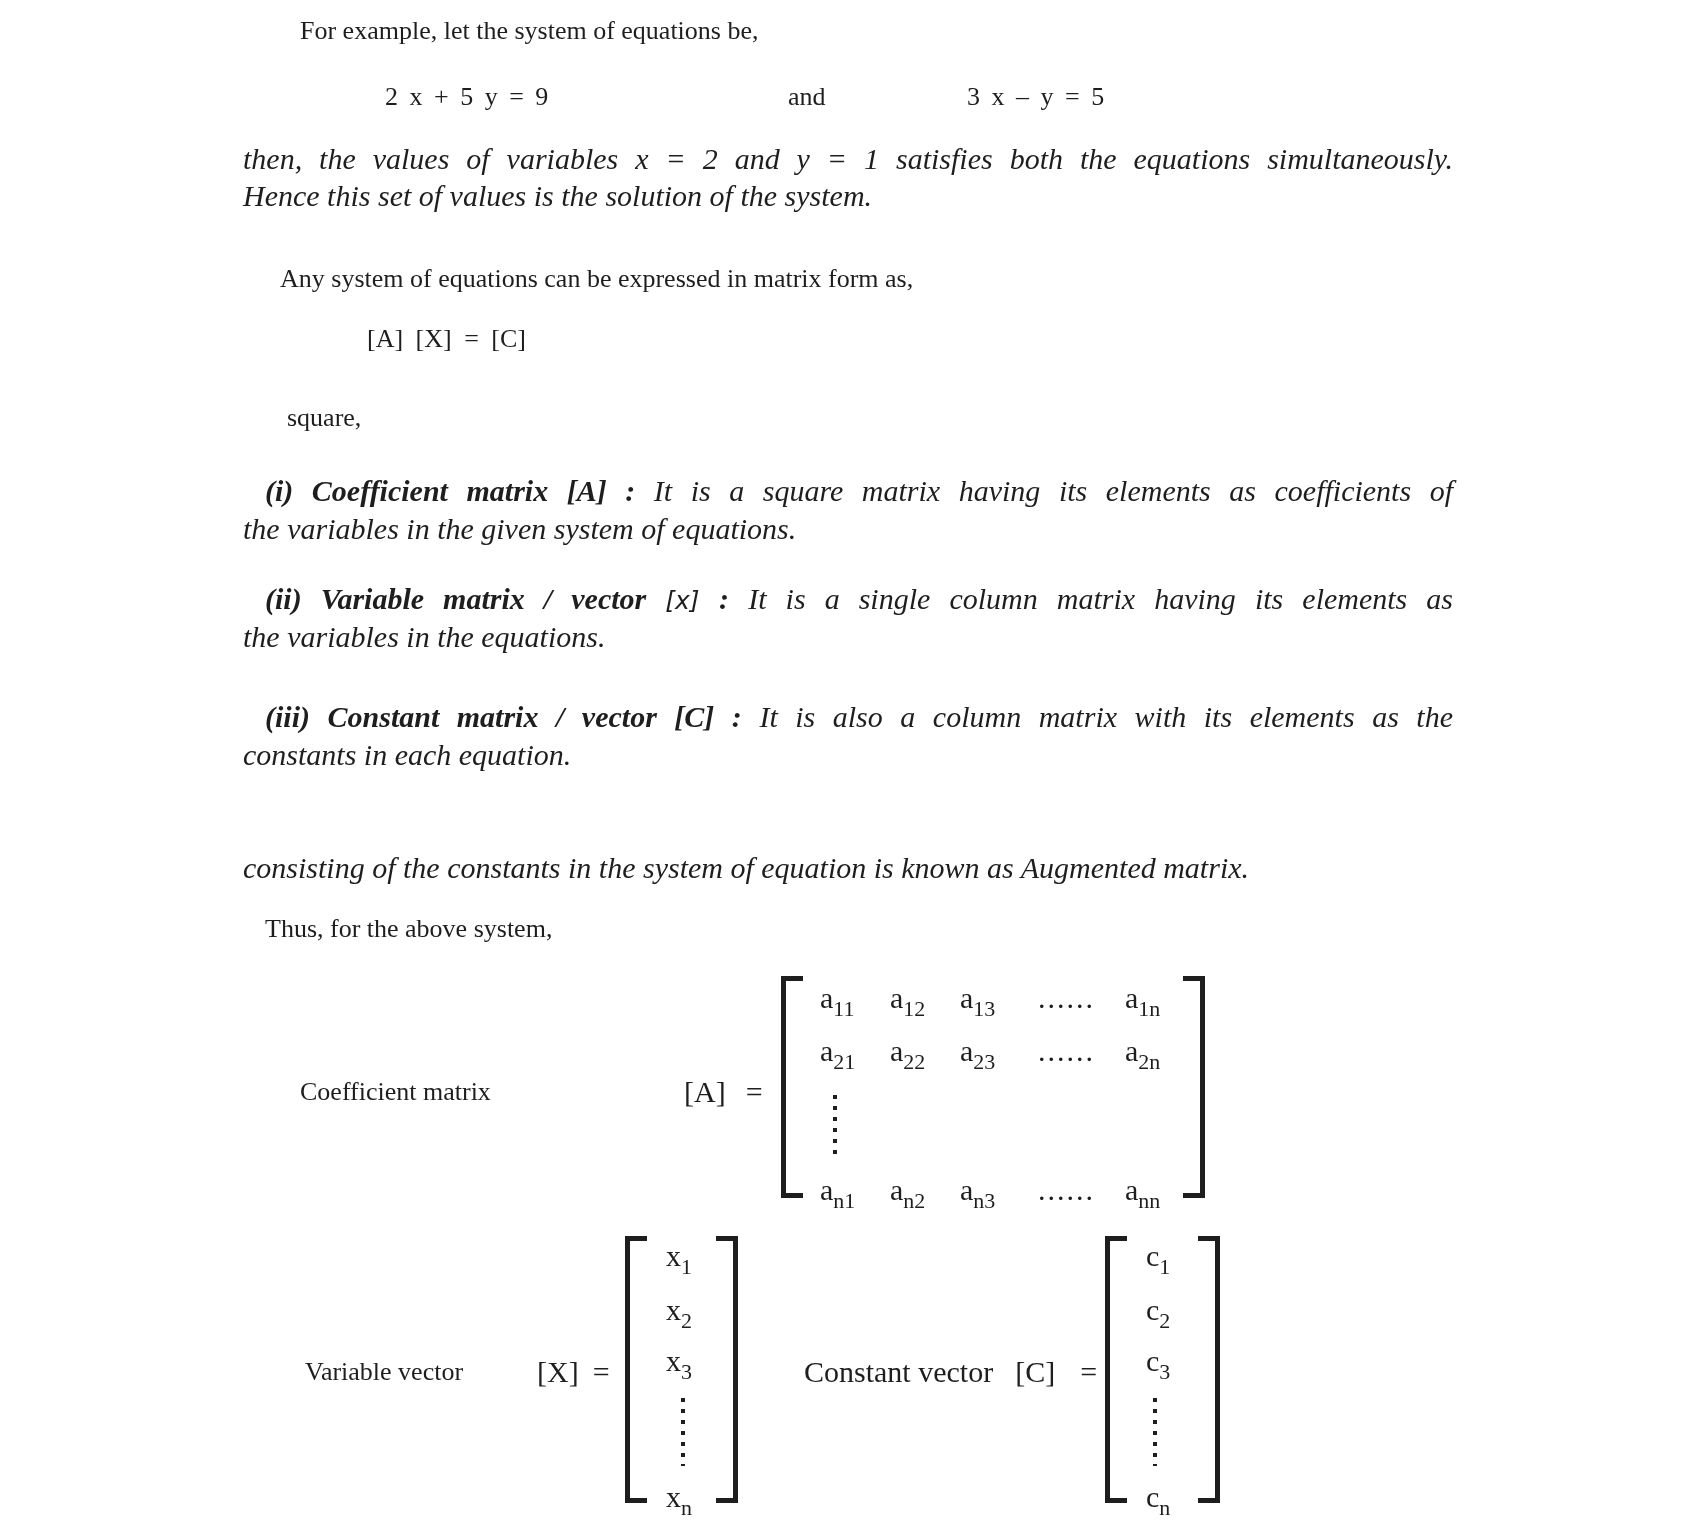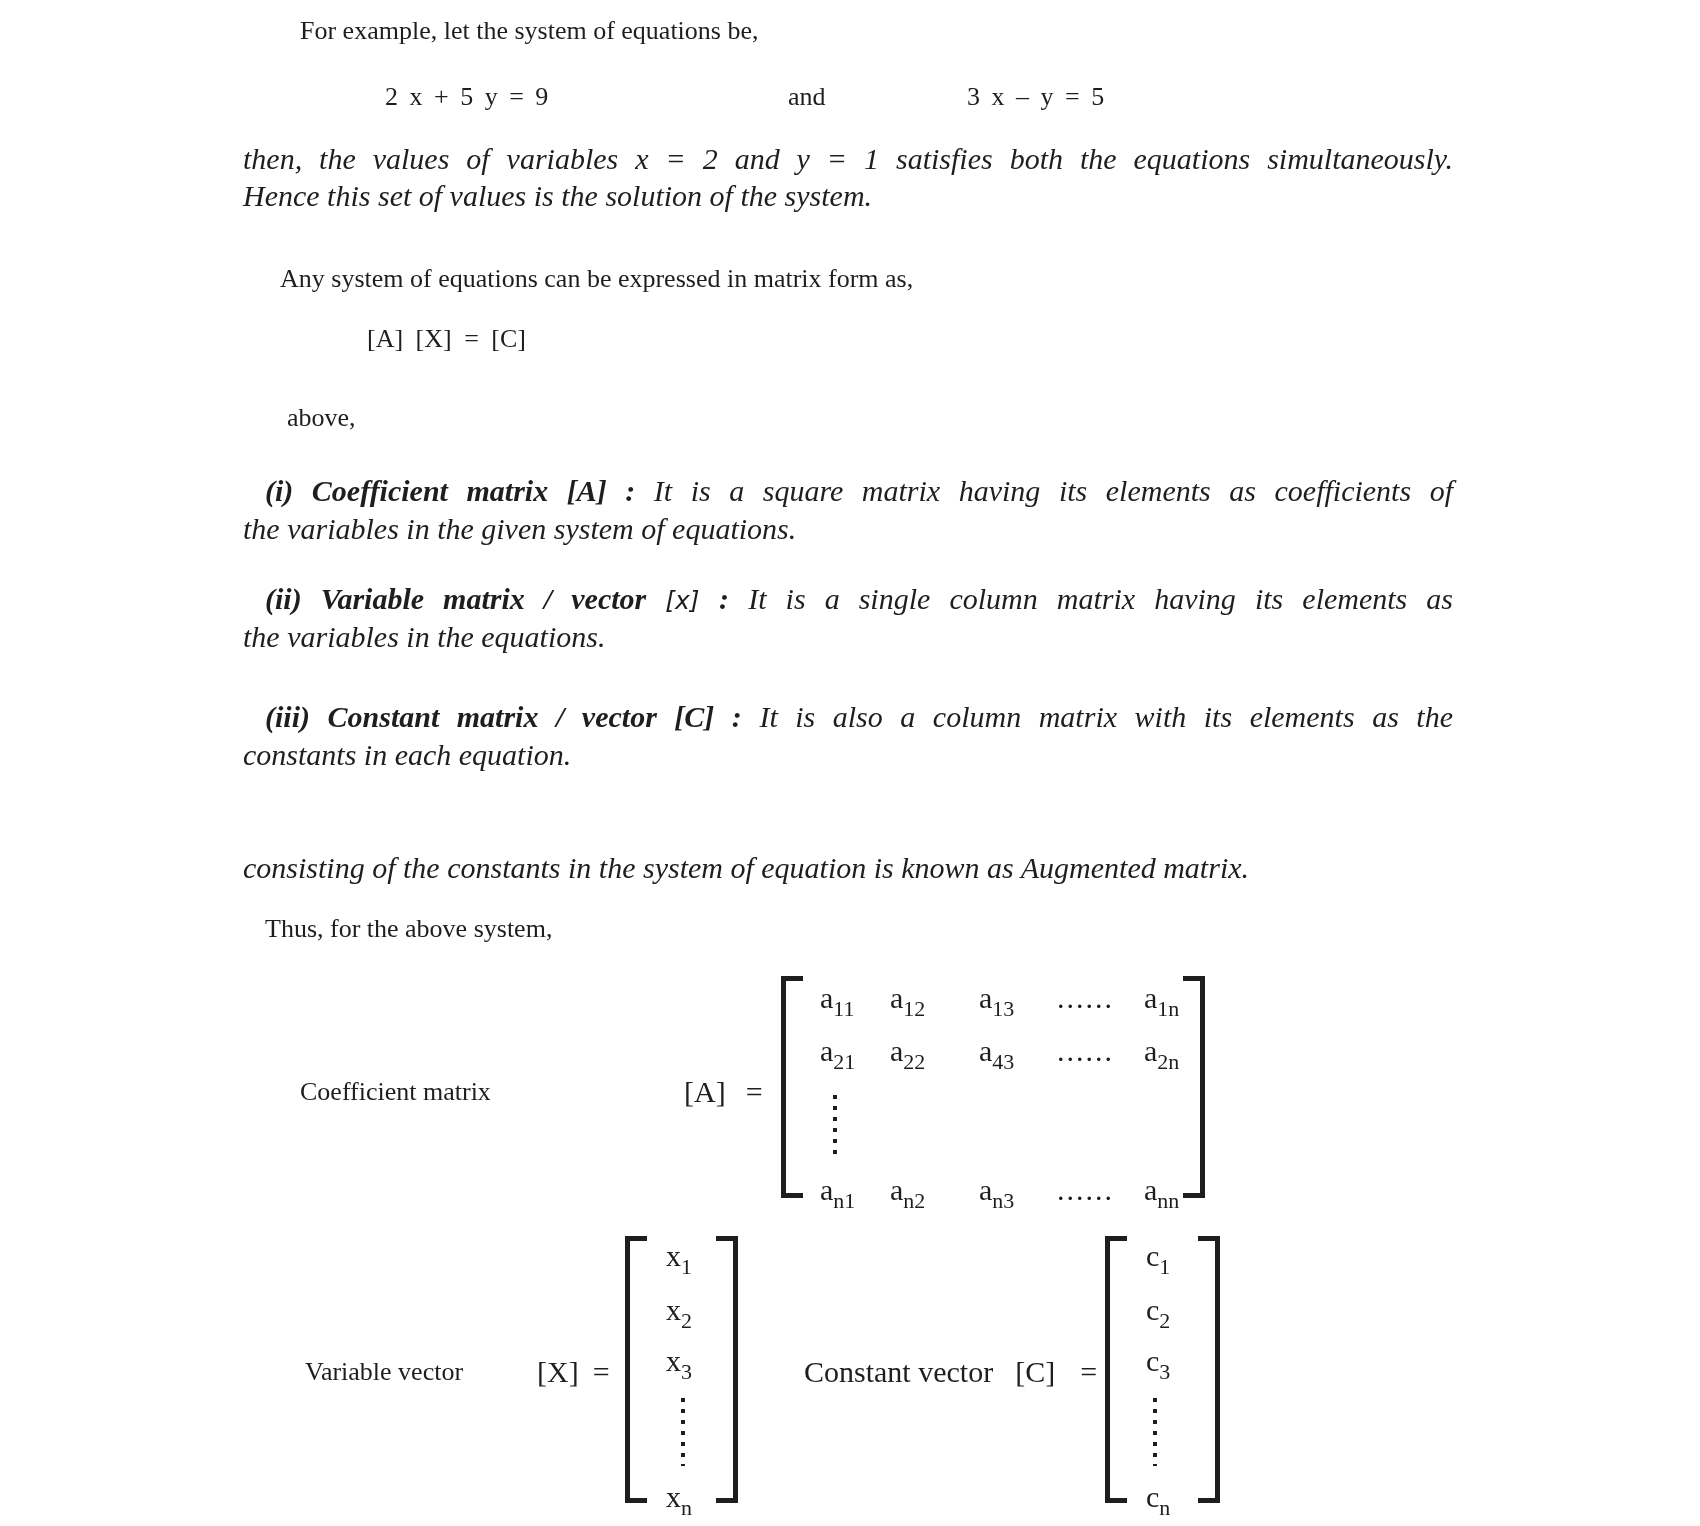--- a/index.html
+++ b/index.html
@@ -26,21 +26,21 @@
   .bx{font-family:"DejaVu Sans","Liberation Sans",sans-serif;font-size:25px;}
   .ws5{word-spacing:5px;}
   .ws6{word-spacing:6px;}
   .sub{font-size:22px;vertical-align:-8px;letter-spacing:0;}
   .brak{position:absolute;box-sizing:border-box;width:22px;}
   .brak.l{border-left:5px solid #1e1e1e;border-top:5px solid #1e1e1e;border-bottom:5px solid #1e1e1e;}
   .brak.r{border-right:5px solid #1e1e1e;border-top:5px solid #1e1e1e;border-bottom:5px solid #1e1e1e;}
   .mrow{position:absolute;display:flex;font-size:30px;line-height:38px;white-space:nowrap;justify-content:center;}
   .mrow .c{display:inline-block;}
   .mrow .c1,.mrow .c2{width:70px;}
-  .mrow .c3{width:78px;margin-left:19px;}
+  .mrow .c3{width:78px;}
   .mrow .c4{width:87px;letter-spacing:2px;}
   .ventry{position:absolute;font-size:30px;line-height:38px;white-space:nowrap;}
   .vdots{
     position:absolute;width:4px;
     background:repeating-linear-gradient(to bottom,#1e1e1e 0 4px,transparent 4px 11px);
   }
   .lhs{position:absolute;font-size:30px;line-height:38px;white-space:nowrap;display:flex;align-items:baseline;}
 </style>
 </head>
 <body>
@@ -53,21 +53,21 @@
   <div class="line" style="left:788px;top:78px">and</div>
   <div class="line ws5" style="left:967px;top:78px">3 x – y = 5</div>
 
   <div class="block jlast" style="top:140px">then, the values of variables x = 2 and y = 1 satisfies both the equations simultaneously.</div>
   <div class="block" style="top:177px">Hence this set of values is the solution of the system.</div>
 
   <div class="line" style="left:280px;top:260px">Any system of equations can be expressed in matrix form as,</div>
 
   <div class="line ws6" style="left:367px;top:320px">[A] [X] = [C]</div>
 
-  <div class="line" style="left:287px;top:399px">above,</div>
+  <div class="line" style="left:287px;top:399px">square,</div>
 
   <div class="block jlast ind" style="top:472px"><span class="b">(i) Coefficient matrix [A] : </span><span class="bx"></span><span class="b"></span><span>It is a square matrix having its elements as coefficients of</span></div>
   <div class="block" style="top:510px">the variables in the given system of equations.</div>
 
   <div class="block jlast ind" style="top:580px"><span class="b">(ii) Variable matrix / vector </span><span class="bx">[x] </span><span class="b">: </span><span>It is a single column matrix having its elements as</span></div>
   <div class="block" style="top:618px">the variables in the equations.</div>
 
   <div class="block jlast ind" style="top:698px"><span class="b">(iii) Constant matrix / vector [C] : </span><span class="bx"></span><span class="b"></span><span>It is also a column matrix with its elements as the</span></div>
   <div class="block" style="top:736px">constants in each equation.</div>
 
@@ -88,21 +88,21 @@
     <span class="c c1"><span>a</span><span class="sub">11</span></span>
     <span class="c c2"><span>a</span><span class="sub">12</span></span>
     <span class="c c3"><span>a</span><span class="sub">13</span></span>
     <span class="c c4"><span>......</span><span class="sub"></span></span>
     <span class="c c5"><span>a</span><span class="sub">1n</span></span>
   </div>
 
   <div class="mrow" style="left:820px;top:1032px">
     <span class="c c1"><span>a</span><span class="sub">21</span></span>
     <span class="c c2"><span>a</span><span class="sub">22</span></span>
-    <span class="c c3"><span>a</span><span class="sub">43</span></span>
+    <span class="c c3"><span>a</span><span class="sub">23</span></span>
     <span class="c c4"><span>......</span><span class="sub"></span></span>
     <span class="c c5"><span>a</span><span class="sub">2n</span></span>
   </div>
 
   <div class="vdots" style="left:833px;top:1095px;height:66px"></div>
 
   <div class="mrow" style="left:820px;top:1171px">
     <span class="c c1"><span>a</span><span class="sub">n1</span></span>
     <span class="c c2"><span>a</span><span class="sub">n2</span></span>
     <span class="c c3"><span>a</span><span class="sub">n3</span></span>

